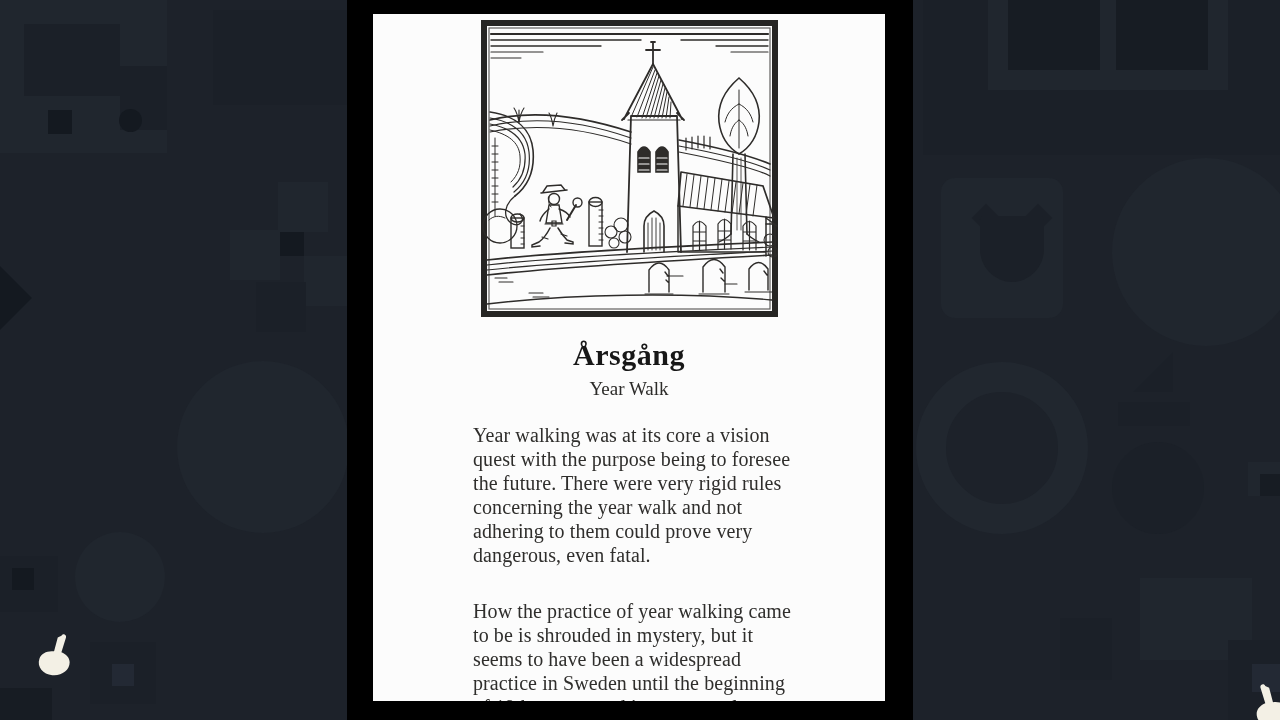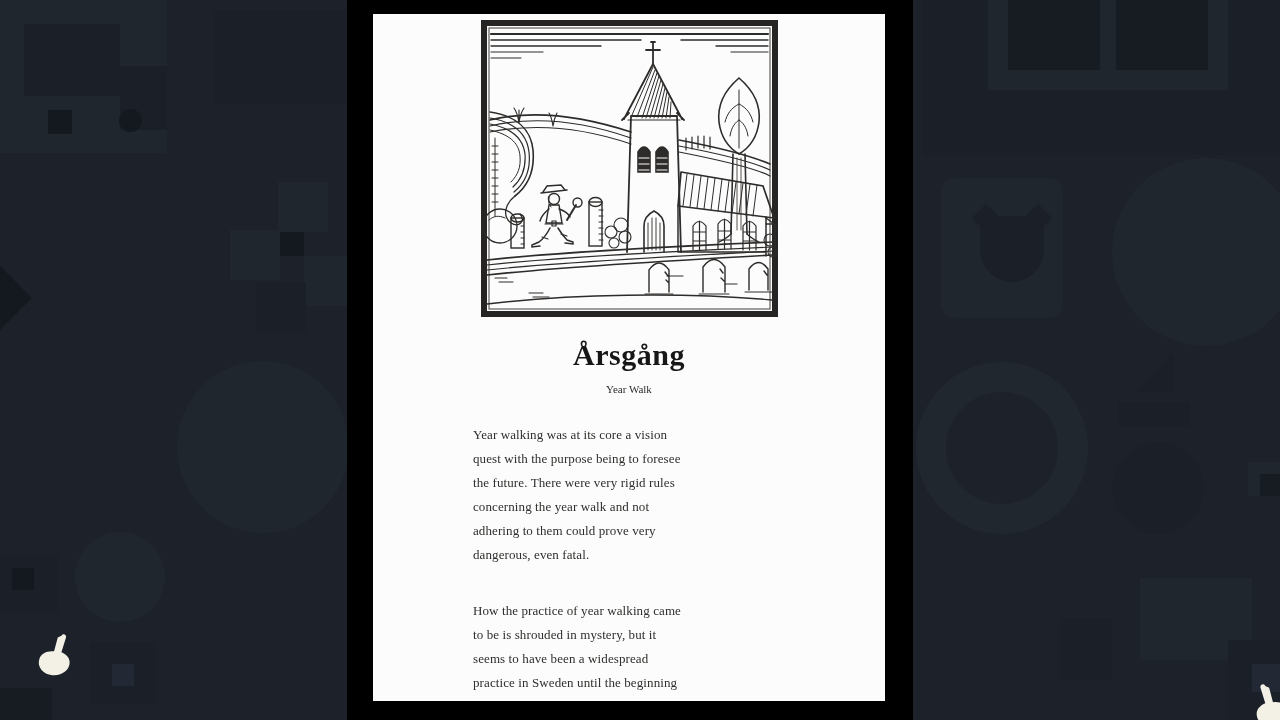--- a/index.html
+++ b/index.html
@@ -22,25 +22,25 @@
   .page{
     position:absolute;left:26px;top:14px;width:512px;height:687px;
     background:#fcfcfc;overflow:hidden;
   }
   .illus-wrap{width:297px;height:297px;margin:6px auto 0;}
   .title{
     margin:20px 0 0;text-align:center;font-size:30px;line-height:36px;
     font-weight:bold;color:#171717;letter-spacing:.5px;
   }
   .subtitle{
-    margin:6px 0 0;text-align:center;font-size:11px;line-height:20px;color:#2c2b29;
+    margin:6px 0 0;text-align:center;font-size:19px;line-height:20px;color:#2c2b29;
   }
   .text-col{margin:24px 0 0 100px;width:340px;}
   .para{
-    margin:0;font-size:13px;line-height:24px;color:#2f2e2c;
+    margin:0;font-size:20px;line-height:24px;color:#2f2e2c;
     white-space:pre;letter-spacing:.1px;
   }
   .para + .para{margin-top:32px;}
   
   .hand{position:absolute;z-index:5;}
   .hand-left{left:33px;top:632px;width:44px;height:46px;}
   .hand-right{left:1249px;top:682px;width:46px;height:48px;}
 </style>
 </head>
 <body>

